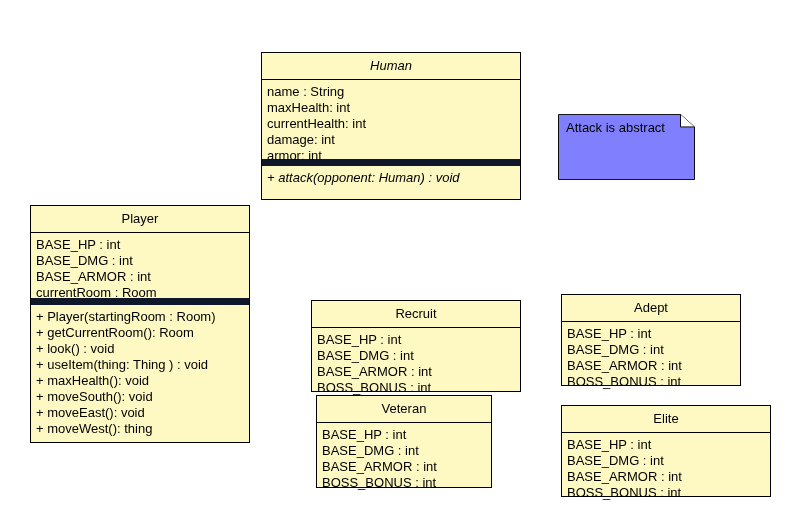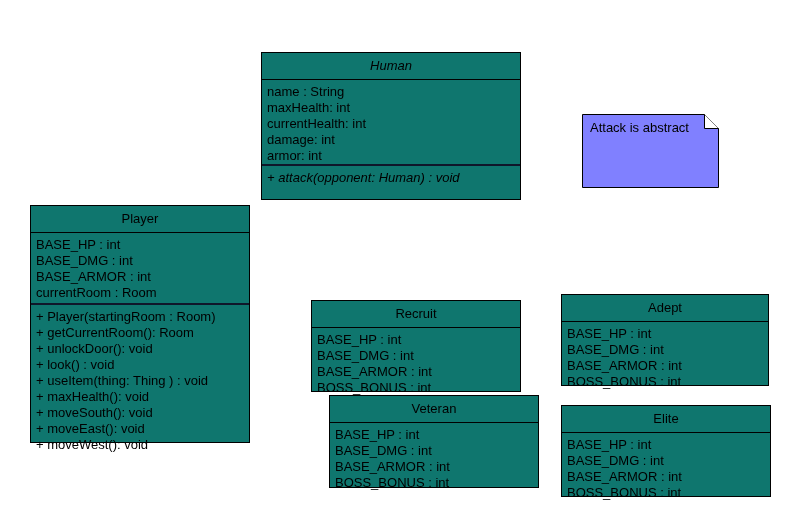--- a/index.html
+++ b/index.html
@@ -18,21 +18,21 @@
   #canvas {
     position: absolute;
     left: 0; top: 0;
     width: 787px;
     height: 507px;
   }
   .uml-class {
     position: absolute;
     box-sizing: border-box;
     border: 1px solid #000000;
-    background: #0f766e;
+    background: #fef9c3;
   }
   .class-header {
     box-sizing: border-box;
     text-align: center;
     font-size: 13px;
     line-height: 16px;
     padding: 5px 4px 5px 4px;
     border-bottom: 1px solid #000000;
     white-space: pre-line;
   }
@@ -45,21 +45,21 @@
   }
   .class-header .italic-name {
     font-style: italic;
     display: block;
   }
   .class-section {
     box-sizing: border-box;
     padding: 4px 0 4px 0;
   }
   .class-section.with-border {
-    border-bottom: 2px solid #0f172a;
+    border-bottom: 7px solid #0f172a;
   }
   .member {
     font-size: 13px;
     line-height: 16px;
     padding: 0 5px;
     white-space: nowrap;
   }
   .member.italic {
     font-style: italic;
   }
@@ -111,72 +111,71 @@
     <div class="class-header">Player</div>
     <div class="class-section with-border" style="height:72px;">
       <div class="member">BASE_HP : int</div>
       <div class="member">BASE_DMG : int</div>
       <div class="member">BASE_ARMOR : int</div>
       <div class="member">currentRoom : Room</div>
     </div>
     <div class="class-section">
       <div class="member">+ Player(startingRoom : Room)</div>
       <div class="member">+ getCurrentRoom(): Room</div>
-      <div class="member">+ unlockDoor(): void</div>
       <div class="member">+ look() : void</div>
       <div class="member">+ useItem(thing: Thing ) : void</div>
       <div class="member">+ maxHealth(): void</div>
       <div class="member">+ moveSouth(): void</div>
       <div class="member">+ moveEast(): void</div>
-      <div class="member">+ moveWest(): void</div>
+      <div class="member">+ moveWest(): thing</div>
     </div>
   </div>
 
 
   <div class="uml-class" style="left:311px; top:300px; width:210px; height:92px;">
     <div class="class-header">Recruit</div>
     <div class="class-section">
       <div class="member">BASE_HP : int</div>
       <div class="member">BASE_DMG : int</div>
       <div class="member">BASE_ARMOR : int</div>
       <div class="member">BOSS_BONUS : int</div>
     </div>
   </div>
 
-  <div class="uml-class" style="left:561px; top:294px; width:208px; height:92px;">
+  <div class="uml-class" style="left:561px; top:294px; width:180px; height:92px;">
     <div class="class-header">Adept</div>
     <div class="class-section">
       <div class="member">BASE_HP : int</div>
       <div class="member">BASE_DMG : int</div>
       <div class="member">BASE_ARMOR : int</div>
       <div class="member">BOSS_BONUS : int</div>
     </div>
   </div>
 
-  <div class="uml-class" style="left:329px; top:395px; width:210px; height:93px;">
+  <div class="uml-class" style="left:316px; top:395px; width:176px; height:93px;">
     <div class="class-header">Veteran</div>
     <div class="class-section">
       <div class="member">BASE_HP : int</div>
       <div class="member">BASE_DMG : int</div>
       <div class="member">BASE_ARMOR : int</div>
       <div class="member">BOSS_BONUS : int</div>
     </div>
   </div>
 
   <div class="uml-class" style="left:561px; top:405px; width:210px; height:92px;">
     <div class="class-header">Elite</div>
     <div class="class-section">
       <div class="member">BASE_HP : int</div>
       <div class="member">BASE_DMG : int</div>
       <div class="member">BASE_ARMOR : int</div>
       <div class="member">BOSS_BONUS : int</div>
     </div>
   </div>
 
-  <div class="uml-note" style="left:558px; top:114px; width:137px; height:74px;margin-left:24px;">
+  <div class="uml-note" style="left:558px; top:114px; width:137px; height:66px;">
     <svg class="note-shape" viewBox="0 0 137 74" preserveAspectRatio="none">
       <path d="M0.5,0.5 L122.5,0.5 L136.5,14.5 L136.5,73.5 L0.5,73.5 Z" fill="#8080ff" stroke="#000000" stroke-width="1"></path>
       <path d="M122.5,0.5 L122.5,14.5 L136.5,14.5" fill="#ffffff" stroke="#000000" stroke-width="1"></path>
     </svg>
     <div class="note-text">Attack is abstract</div>
   </div>
 
 </div>
 
 </body></html>

